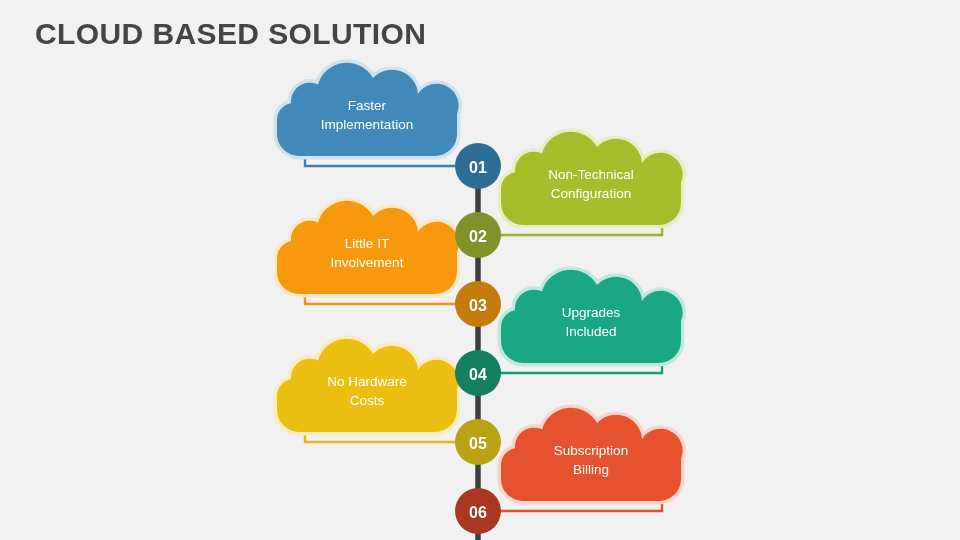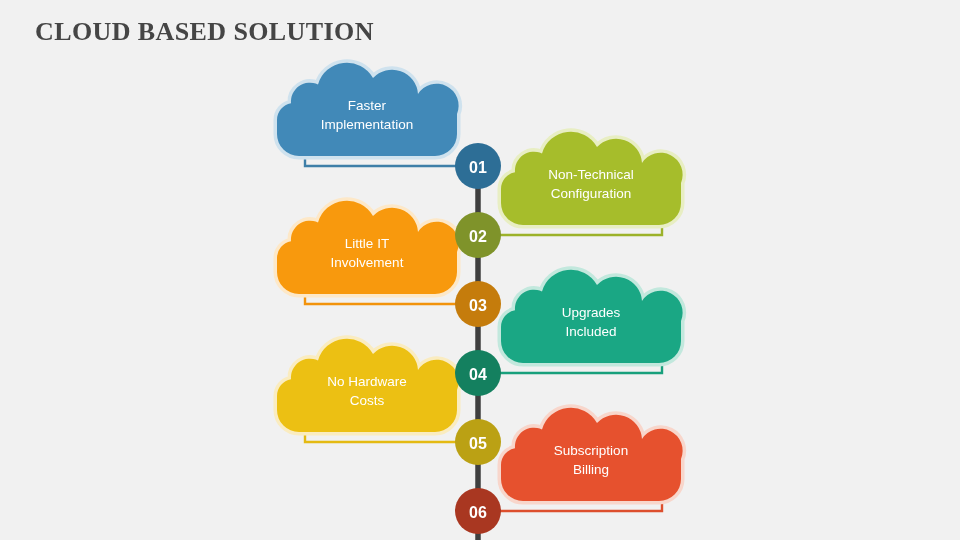--- a/index.html
+++ b/index.html
@@ -17,26 +17,26 @@
   #slide {
     position: relative;
     width: 960px;
     height: 540px;
     background: #f1f1f1;
   }
   #title {
     position: absolute;
     left: 35px;
     top: 17px;
-    font-size: 26px;
+    font-size: 30px;
     font-weight: bold;
     color: #454545;
     letter-spacing: 0.4px;
     white-space: nowrap;
-    font-family: Liberation Serif, serif;
+    font-family: Liberation Sans, sans-serif;
   }
   #diagram {
     position: absolute;
     left: 0;
     top: 0;
   }
   .cloud-label {
     font-family: "Liberation Sans", sans-serif;
     font-size: 13.5px;
     fill: #ffffff;

